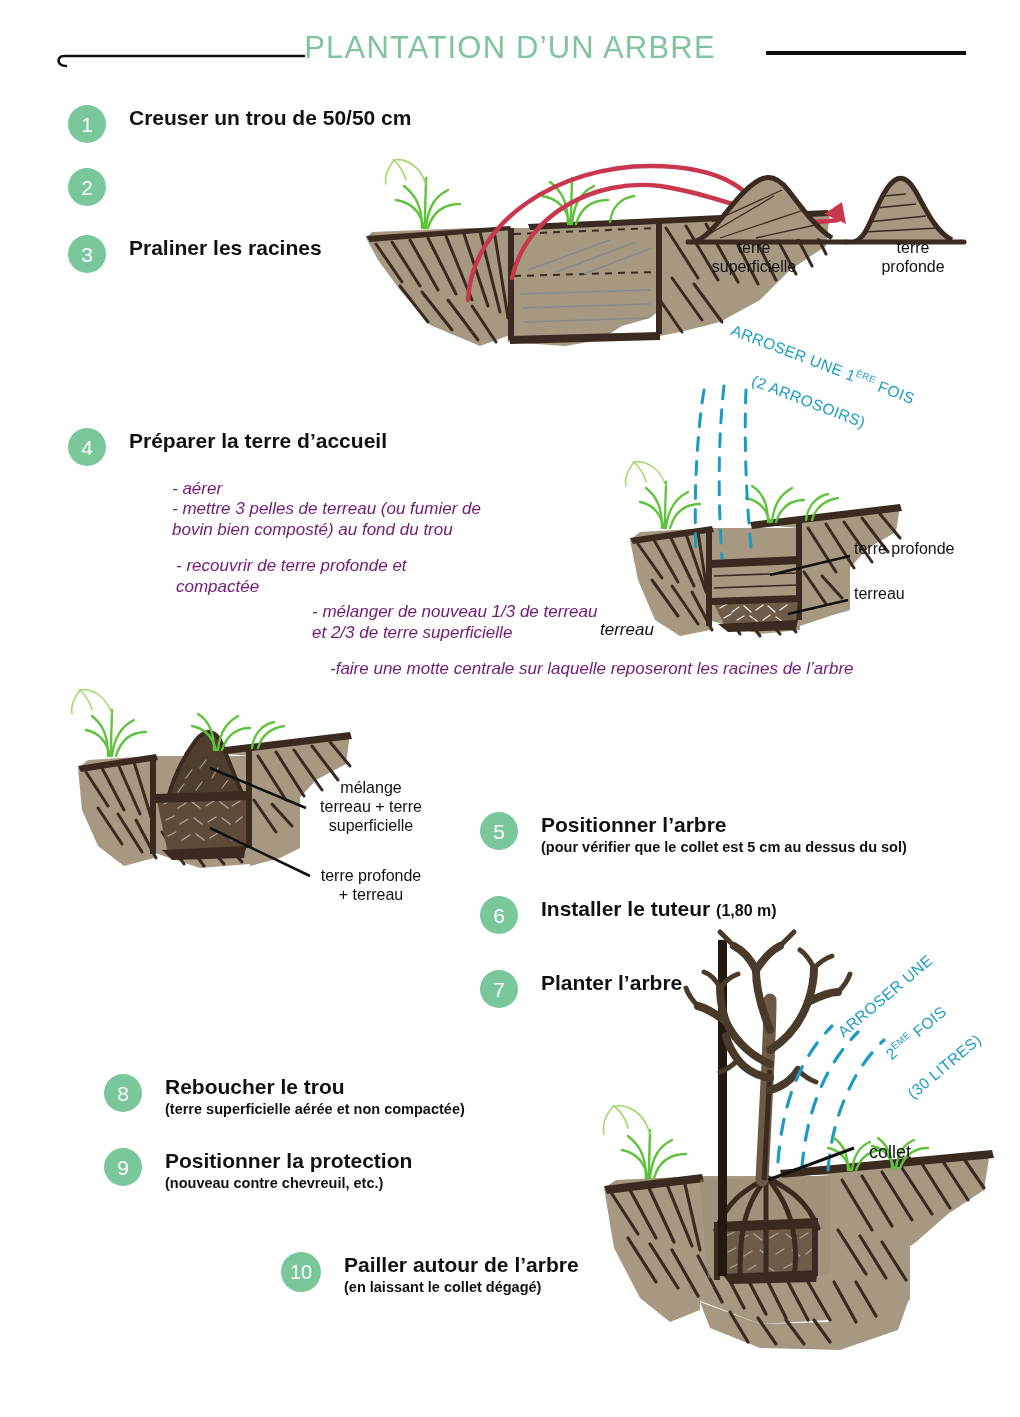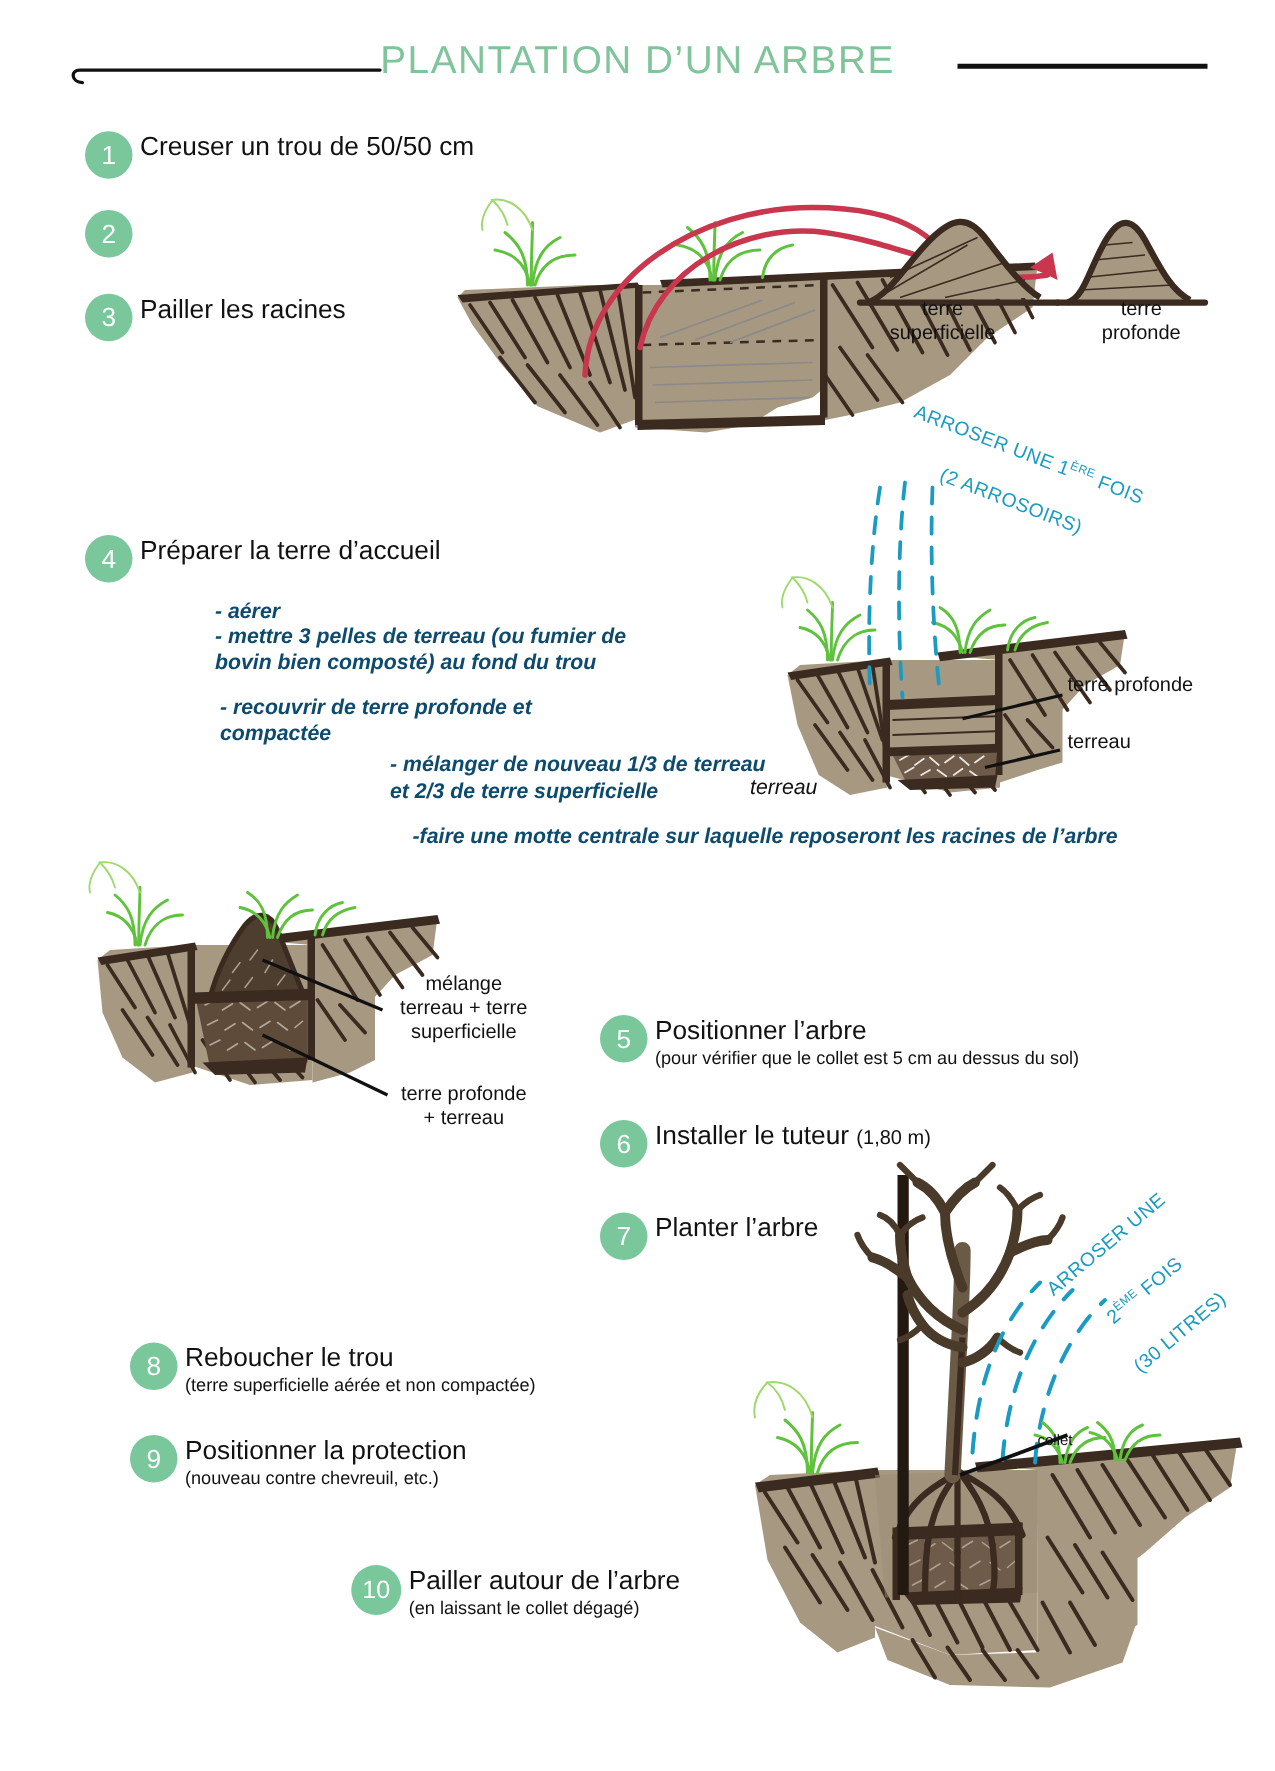--- a/index.html
+++ b/index.html
@@ -26,28 +26,28 @@
 
   
   .step{position:absolute;display:flex;align-items:flex-start;}
   .bullet{
     width:38px;height:38px;border-radius:50%;background:#7AC79C;
     color:#ffffff;display:flex;align-items:center;justify-content:center;
     font-size:21px;font-weight:400;flex:0 0 auto;line-height:1;
     font-family:"Liberation Sans", sans-serif;
   }
   .bullet.wide{width:40px;height:40px;font-size:20px;}
-  .steptext{margin-left:6px;}
+  .steptext{margin-left:23px;font-weight:bold;}
   .steptitle{font-size:21px;line-height:26px;color:#111;white-space:pre;}
   .steptitle.two{line-height:24px;}
   .substep{font-size:14.5px;line-height:19px;color:#111;}
   .inline-small{font-size:16px;}
 
   
-  .s4sub{position:absolute;font-style:italic;font-size:17px;line-height:21px;color:#0c4a6e;white-space:pre-line;font-weight:bold;}
+  .s4sub{position:absolute;font-style:italic;font-size:17px;line-height:21px;color:#701a75;white-space:pre-line;}
 
   
   .lbl{position:absolute;font-size:16px;line-height:19px;color:#111;text-align:center;}
   .lbl.left{text-align:left;}
   .lbl.ital{font-style:italic;}
   .water-lbl{
     position:absolute;color:#1B9BC4;font-size:15.5px;line-height:20px;
     letter-spacing:.4px;text-align:center;white-space:pre-line;font-weight:400;
   }
   .water-lbl sup{font-size:9.5px;vertical-align:super;}
@@ -75,21 +75,21 @@
     </div>
   </div>
 
   <div class="step" style="left:68px;top:168px;">
     <div class="bullet">2</div>
   </div>
 
   <div class="step" style="left:68px;top:235px;">
     <div class="bullet">3</div>
     <div class="steptext">
-      <div class="steptitle">Pailler les racines</div>
+      <div class="steptitle">Praliner les racines</div>
     </div>
   </div>
 
   <svg class="dgm" style="left:360px;top:150px;" width="640" height="215" viewBox="0 0 640 215">
 
     <path d="M6 88 L12 82 L110 78 L110 78 L150 78 L150 185 L120 196 L70 175 L40 140 L18 110 Z" fill="#A79881"></path>
     <path d="M148 78 L148 192 L205 196 L240 190 L262 176 L290 168 L300 160 L300 78 Z" fill="#A79881"></path>
 
     <path d="M168 78 L300 72 L360 70 L470 62 L470 62 L466 96 L430 120 L400 150 L360 172 L320 182 L300 186 L300 78 Z" fill="#A79881"></path>
 
@@ -598,15 +598,15 @@
         <path d="M276 240 C282 224 294 220 304 220"></path>
       <path d="M312 238 C312 222 306 214 298 208"></path>
         <path d="M316 238 C318 222 324 214 334 210"></path>
       <path d="M314 238 C310 224 302 218 292 216"></path>
         <path d="M320 238 C326 222 338 218 348 218"></path>
     </g>
 
     <line x1="188" y1="250" x2="274" y2="218" stroke="#111" stroke-width="3"></line>
   </svg>
 
-  <div class="lbl left" style="left:830px;top:1143px;font-size:12px;">collet</div>
+  <div class="lbl left" style="left:869px;top:1143px;font-size:18px;">collet</div>
 
 </div>
 
 </body></html>

